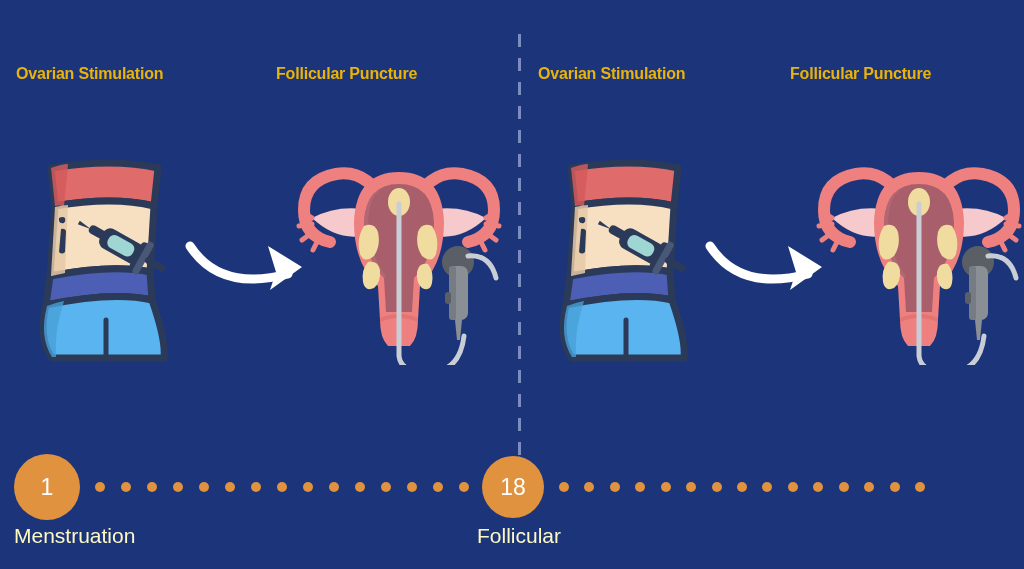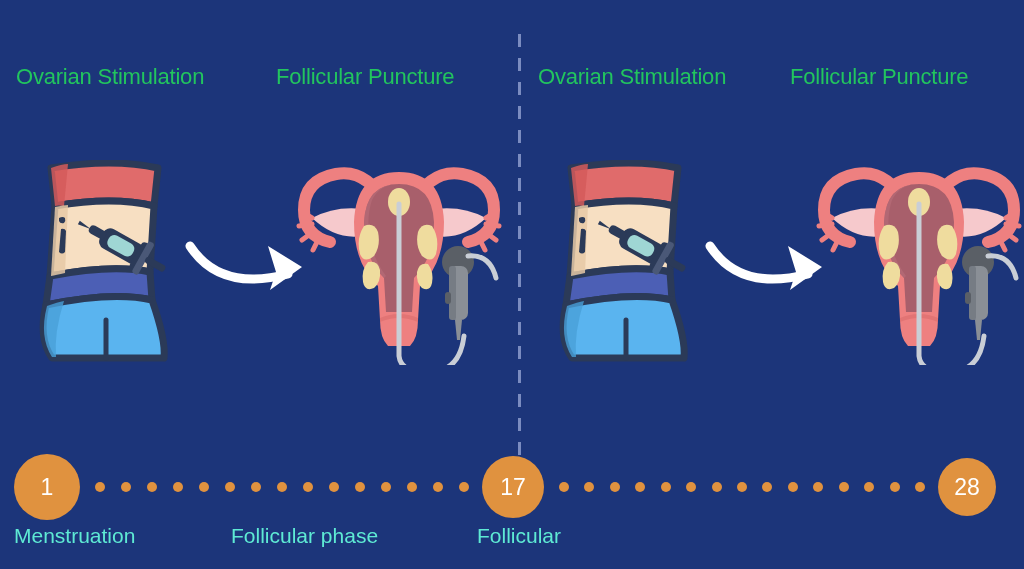--- a/index.html
+++ b/index.html
@@ -12,23 +12,23 @@
     width: 1024px;
     height: 569px;
     background: #1c357a;
     overflow: hidden;
     font-family: "Liberation Sans", sans-serif;
   }
 
   
   .panel-title {
     position: absolute;
-    color: #22c55e;
-    font-size: 22px;
-    font-weight: normal;
+    color: #eab308;
+    font-size: 16px;
+    font-weight: bold;
     letter-spacing: -0.2px;
     white-space: nowrap;
     top: 66px;
     line-height: 1;
   }
   .t1 { left: 16px; }
   .t2 { left: 276px; }
   .t3 { left: 538px; }
   .t4 { left: 790px; }
 
@@ -72,21 +72,21 @@
     display: flex;
     align-items: center;
     justify-content: center;
     color: #ffffff;
     font-size: 23px;
     font-weight: normal;
     line-height: 1;
   }
   .phase-label {
     position: absolute;
-    color: #5eead4;
+    color: #fef9c3;
     font-size: 21px;
     white-space: nowrap;
     top: 525px;
     line-height: 1;
   }
 </style>
 </head>
 <body>
 
 <div id="stage">
@@ -273,23 +273,19 @@
         <div class="dot" style="left: 843.714px; top: 487px; background: rgb(224, 146, 63);"></div>
         <div class="dot" style="left: 869.143px; top: 487px; background: rgb(224, 146, 63);"></div>
         <div class="dot" style="left: 894.571px; top: 487px; background: rgb(224, 146, 63);"></div>
         <div class="dot" style="left: 920px; top: 487px; background: rgb(224, 146, 63);"></div>
       </div>
 
     <div class="marker" style="left:47px; top:487px; width:66px; height:66px;">
       <span>1</span>
     </div>
     <div class="marker" style="left:513px; top:487px; width:62px; height:62px;">
-      <span>17</span>
+      <span>18</span>
     </div>
-    <div class="marker" style="left:967px; top:487px; width:58px; height:58px;">
-      <span>28</span>
-    </div>
 
     <div class="phase-label" style="left:14px;">Menstruation</div>
-    <div class="phase-label" style="left:231px;">Follicular phase</div>
     <div class="phase-label" style="left:477px;">Follicular</div>
   </div>
 </div>
 
 </body></html>

